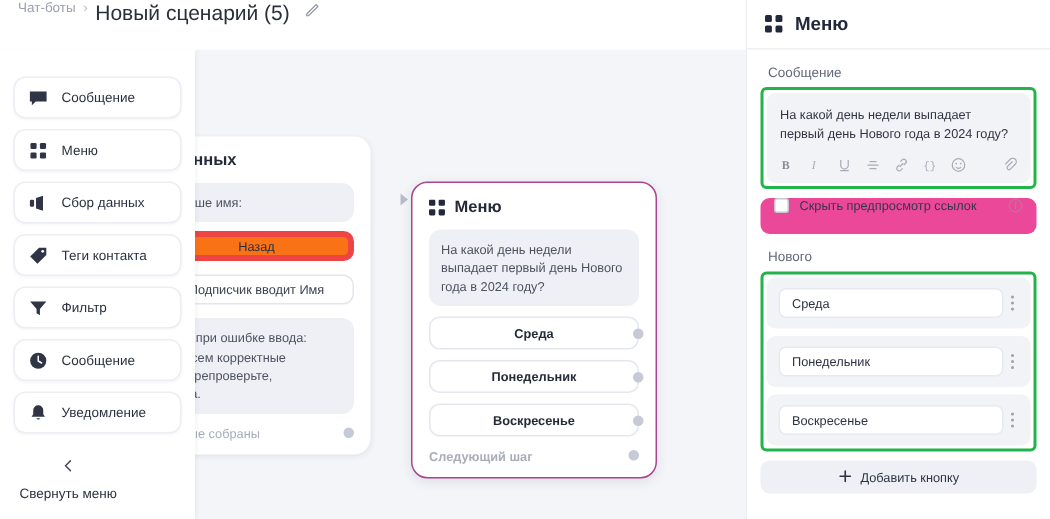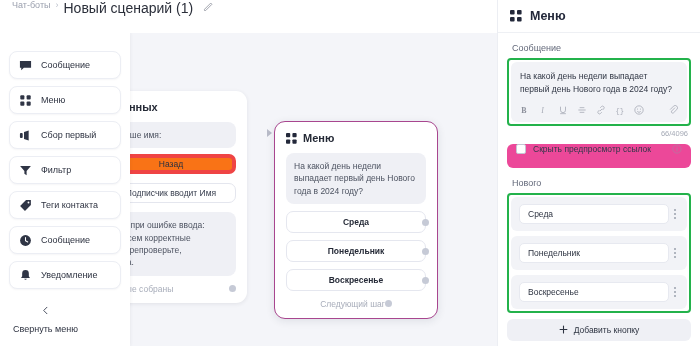--- a/index.html
+++ b/index.html
@@ -82,22 +82,22 @@
   .node-menu-head { display: flex; align-items: center; gap: 6px; margin-bottom: 9px; }
   .node-menu-head .nm-title { font-size: 11px; font-weight: bold; color: #252a36; }
   .menu-opt {
     position: relative; margin-top: 7px; background: #ffffff;
     border: 1px solid #e5e7ef; border-radius: 7px; height: 22px;
     display: flex; align-items: center; justify-content: center;
     font-size: 8.5px; font-weight: bold; color: #262b38;
   }
   .menu-opt .dot-handle { position: absolute; right: -3.5px; top: 7.5px; }
   .nm-foot {
-    margin-top: 8px; display: flex; align-items: center; justify-content: center;
-    gap: 0; font-size: 8.5px; color: #a8adba;
+    margin-top: 8px; display: flex; align-items: center; justify-content: space-between;
+    gap: 0; font-size: 8.5px; color: #a8adba; font-weight: bold;
   }
   .in-arrow {
     position: absolute; left: 267px; top: 96px;
     width: 0; height: 0; border-top: 4px solid transparent;
     border-bottom: 4px solid transparent; border-left: 5px solid #b9bcc9;
   }
 
   
   .sidebar {
     position: absolute; left: 0; top: 33px; width: 130px; height: 313px;
@@ -177,21 +177,21 @@
   .plus-ic { width: 9px; height: 9px; }
 </style>
 </head>
 <body>
 
 <div id="app">
 
   <div class="topbar">
     <span class="crumb-root">Чат-боты</span>
     <span class="crumb-sep">›</span>
-    <span class="crumb-title">Новый сценарий (1)</span>
+    <span class="crumb-title">Новый сценарий (5)</span>
     <svg class="pencil-icon" viewBox="0 0 16 16">
       <path d="M2 12.4l8.3-8.3 1.6 1.6L3.6 14H2z" fill="none" stroke="#6c7180" stroke-width="1.1"></path>
     </svg>
   </div>
   <div class="badge-unjoined">Не присоединен</div>
   <div class="saved-wrap">
     <svg class="saved-check" viewBox="0 0 12 12">
       <path d="M2 6.4l2.6 2.6L10 3.2" fill="none" stroke="#25b894" stroke-width="1.3" stroke-linecap="round"></path>
     </svg>
     <span>Сохране</span>
@@ -266,36 +266,36 @@
         <rect x="8.2" y="8.2" width="4.4" height="4.4" rx="1" fill="#2f3545"></rect>
       </svg>
       <span>Меню</span>
     </div>
 
     <div class="side-item">
       <svg class="si-ic" viewBox="0 0 14 14">
         <rect x="1" y="4.4" width="3" height="5.2" rx="1" fill="#2f3545"></rect>
         <path d="M5.4 3.2l5 -1.6v10.8l-5 -1.6z" fill="#2f3545"></path>
       </svg>
-      <span>Сбор первый</span>
-    </div>
-
-    <div class="side-item">
-      <svg class="si-ic" viewBox="0 0 14 14">
-        <path d="M1.2 2.2h11.6L8.2 7.6v4.4L5.8 10.6V7.6z" fill="#2f3545"></path>
-      </svg>
-      <span>Фильтр</span>
+      <span>Сбор данных</span>
     </div>
 
     <div class="side-item">
       <svg class="si-ic" viewBox="0 0 14 14">
         <path d="M7.6 1.2H12.8v5.2L6.4 12.8 1.2 7.6z" fill="#2f3545"></path>
         <circle cx="10.2" cy="3.8" r="1" fill="#ffffff"></circle>
       </svg>
       <span>Теги контакта</span>
+    </div>
+
+    <div class="side-item">
+      <svg class="si-ic" viewBox="0 0 14 14">
+        <path d="M1.2 2.2h11.6L8.2 7.6v4.4L5.8 10.6V7.6z" fill="#2f3545"></path>
+      </svg>
+      <span>Фильтр</span>
     </div>
 
     <div class="side-item">
       <svg class="si-ic" viewBox="0 0 14 14">
         <circle cx="7" cy="7" r="5.8" fill="#2f3545"></circle>
         <path d="M7 3.8V7.2l2.4 1.4" fill="none" stroke="#ffffff" stroke-width="1.1" stroke-linecap="round"></path>
       </svg>
       <span>Сообщение</span>
     </div>
 
@@ -358,21 +358,20 @@
             <path d="M3.9 7.6a2.6 2.6 0 0 0 4.2 0" fill="none" stroke="#7d8292" stroke-width="1"></path>
           </svg>
           <span class="tb-spacer"></span>
           <svg class="tb-ic" viewBox="0 0 12 12">
             <path d="M8.4 3.2L4.3 7.3a1.6 1.6 0 0 0 2.2 2.2l4.1-4.1a2.8 2.8 0 0 0-4-4L2.6 5.5" fill="none" stroke="#7d8292" stroke-width="1"></path>
           </svg>
         </div>
       </div>
     </div>
 
-    <div class="char-count">66/4096</div>
 
     <div class="hide-preview">
       <span class="cb-box"></span>
       <span>Скрыть предпросмотр ссылок</span>
       <svg class="info-ic" viewBox="0 0 12 12">
         <circle cx="6" cy="6" r="5" fill="none" stroke="#9298a6" stroke-width="1"></circle>
         <path d="M6 5.2v3.2" stroke="#9298a6" stroke-width="1.1" stroke-linecap="round"></path>
         <circle cx="6" cy="3.4" r=".7" fill="#9298a6"></circle>
       </svg>
     </div>

